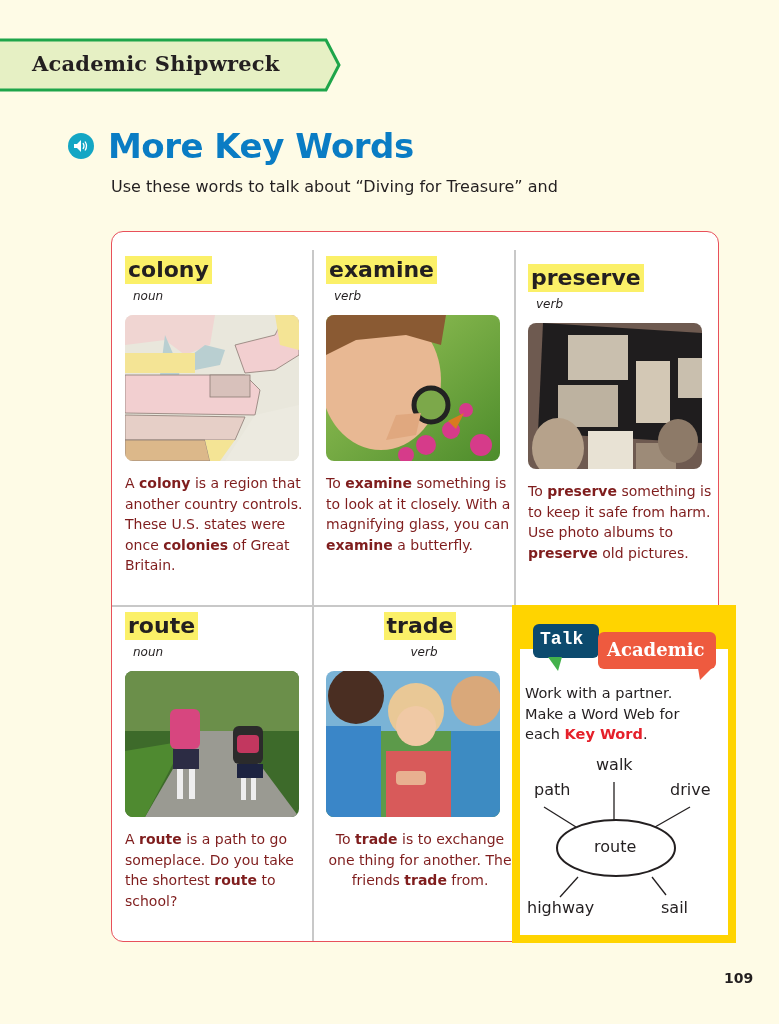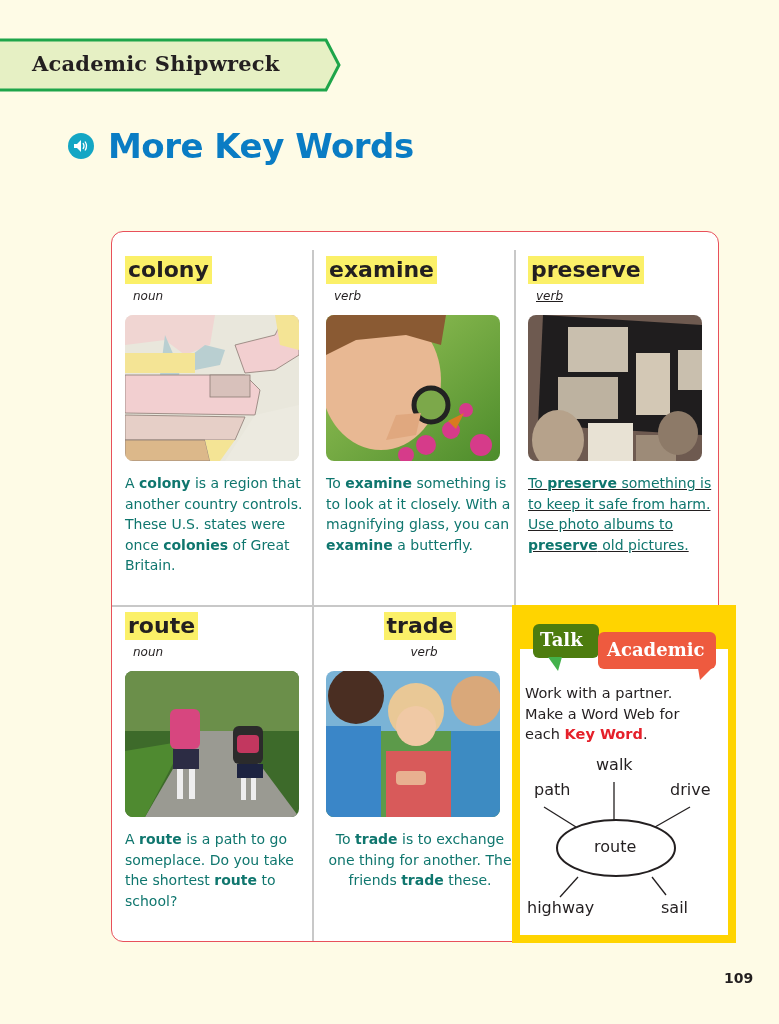--- a/index.html
+++ b/index.html
@@ -16,21 +16,21 @@
   .intro { position: absolute; left: 111px; top: 176px; width: 480px; font-size: 16px; line-height: 22px; color: #231f20; }
 
   .card { position: absolute; left: 111px; top: 231px; width: 608px; height: 711px; background: #fff; border: 1.5px solid #e8505b; border-radius: 12px; }
   .vline { position: absolute; width: 2px; background: #c8c8c8; }
   .hline { position: absolute; height: 2px; background: #c8c8c8; }
 
   .cell { position: absolute; width: 188px; }
   .word { display: inline-block; background: #fbf068; font-weight: bold; font-size: 22px; line-height: 28px; padding: 0 3px; color: #231f20; }
   .pos { font-style: italic; font-size: 12px; margin-top: 5px; margin-left: 8px; color: #231f20; }
   .photo { width: 174px; height: 146px; border-radius: 8px; margin-top: 12px; overflow: hidden; position: relative; }
-  .def { margin-top: 12px; font-size: 14px; line-height: 20.5px; color: #0f766e; }
+  .def { margin-top: 12px; font-size: 14px; line-height: 20.5px; color: #7f1d1d; }
   .def b { font-weight: bold; }
 
   .talk { position: absolute; left: 512px; top: 605px; width: 224px; height: 338px; background: #ffd400; }
   .talk-inner { position: absolute; left: 8px; top: 44px; width: 208px; height: 286px; background: #fff; }
   .bubble { position: absolute; color: #fff; font-family: "DejaVu Serif", serif; font-weight: bold; font-size: 18px; border-radius: 6px; }
   .talk-text { position: absolute; left: 13px; top: 78px; width: 195px; font-size: 14.5px; line-height: 20.5px; }
   .talk-text .kw { color: #e5202a; font-weight: bold; text-align: right; }
   .web-word { position: absolute; font-family: "DejaVu Sans", sans-serif; font-size: 16px; color: #231f20; }
 
   .page-num { position: absolute; left: 724px; top: 970px; font-weight: bold; font-size: 14px; }
@@ -49,20 +49,21 @@
   <div class="audio-icon">
     <svg width="16" height="14" viewBox="0 0 16 14">
       <polygon points="1,5 4,5 8,1 8,13 4,9 1,9" fill="#fff"></polygon>
       <path d="M10,4 Q12,7 10,10" stroke="#fff" stroke-width="1.3" fill="none"></path>
       <path d="M12,2.5 Q15,7 12,11.5" stroke="#fff" stroke-width="1.3" fill="none"></path>
     </svg>
   </div>
   <span class="page-title">More Key Words</span>
 </div>
 <div class="intro">
+  <div>Use these words to talk about “Diving for Treasure” and</div>
 </div>
 
 <div class="card">
   <div class="vline" style="left:200px; top:18px; height:355px;"></div>
   <div class="vline" style="left:402px; top:18px; height:355px;"></div>
   <div class="hline" style="left:0; top:373px; width:400px;"></div>
   <div class="vline" style="left:200px; top:375px; height:334px;"></div>
 
   <div class="cell" style="left:13px; top:24px;">
     <span class="word">colony</span>
@@ -109,21 +110,21 @@
             <circle cx="155" cy="130" r="11"></circle>
             <circle cx="140" cy="95" r="7"></circle>
             <circle cx="80" cy="140" r="8"></circle>
           </g>
         <path d="M122,106 L138,98 L130,114Z" fill="#d97a20"></path>
       </svg>
     </div>
     <div class="def"><span>To </span><b>examine</b><span> something is to look at it closely. With a magnifying glass, you can </span><b>examine</b><span> a butterfly.</span></div>
   </div>
 
-  <div class="cell" style="left:416px; top:24px;text-decoration:underline;">
+  <div class="cell" style="left:416px; top:32px;">
     <span class="word">preserve</span>
     <div class="pos">verb</div>
     <div class="photo">
       <svg width="174" height="146" viewBox="0 0 174 146">
         <rect width="174" height="146" fill="#6e5a50"></rect>
         <path d="M15,0 L174,10 L174,120 L10,110Z" fill="#1f1d1e"></path>
         <rect x="40" y="12" width="60" height="45" fill="#c9bfae"></rect>
         <rect x="30" y="62" width="60" height="42" fill="#bdb2a0"></rect>
         <rect x="108" y="38" width="34" height="62" fill="#d3c8b5"></rect>
         <rect x="150" y="35" width="24" height="40" fill="#c9bfae"></rect>
@@ -170,27 +171,27 @@
         <rect x="0" y="55" width="55" height="95" fill="#3a86c8"></rect>
         <circle cx="90" cy="40" r="28" fill="#e9c896"></circle>
         <circle cx="90" cy="55" r="20" fill="#f0c9a5"></circle>
         <rect x="60" y="80" width="65" height="70" fill="#d85a5a"></rect>
         <path d="M60,80 L125,80 L125,150 L60,150Z" fill="url(#plaid)" opacity="0.5"></path>
         <circle cx="150" cy="30" r="25" fill="#d9a87a"></circle>
         <rect x="125" y="60" width="49" height="90" fill="#3d8bc2"></rect>
         <rect x="70" y="100" width="30" height="14" rx="4" fill="#e8b090"></rect>
       </svg>
     </div>
-    <div class="def"><span>To </span><b>trade</b><span> is to exchange one thing for another. The friends </span><b>trade</b><span> these.</span></div>
+    <div class="def"><span>To </span><b>trade</b><span> is to exchange one thing for another. The friends </span><b>trade</b><span> from.</span></div>
   </div>
 </div>
 
 <div class="talk">
   <div class="talk-inner"></div>
-  <div class="bubble" style="left:21px; top:19px; width:66px; height:34px; background:#4d7c0f; padding:5px 0 0 7px;">
+  <div class="bubble" style="left:21px; top:19px; width:66px; height:34px; background:#0c4a6e; padding:5px 0 0 7px;font-family:Liberation Mono, monospace;">
     <span>Talk</span>
   </div>
   <svg style="position:absolute; left:36px; top:52px;" width="16" height="16">
       <polygon points="0,0 14,0 10,14" fill="#43b14b"></polygon>
     </svg>
   <div class="bubble" style="left:86px; top:27px; width:118px; height:37px; background:#ee5a3f; padding:7px 0 0 9px;">
     <span>Academic</span>
   </div>
   <svg style="position:absolute; left:186px; top:63px;" width="16" height="14">
       <polygon points="0,0 14,0 2,12" fill="#ee5a3f"></polygon>

